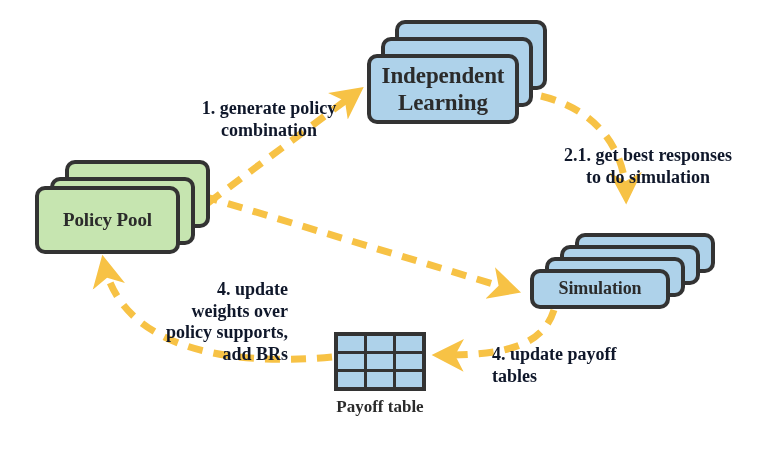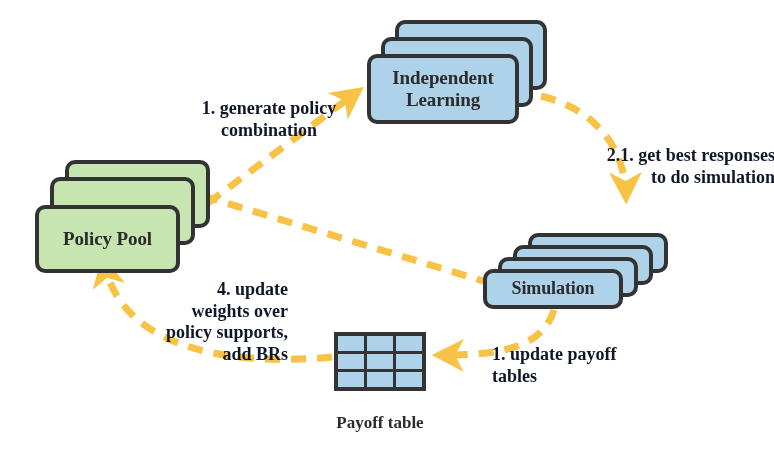--- a/index.html
+++ b/index.html
@@ -57,21 +57,21 @@
     height: 15px;
     background: #aed2ea;
     border: 3px solid #333333;
     padding: 0;
   }
   .table-caption {
     text-align: center;
     font-weight: bold;
     font-size: 17px;
     color: #2b2b2b;
-    margin-top: 22px;
+    margin-top: 6px;
     white-space: nowrap;
   }
   
   .edge-label {
     position: absolute;
     font-weight: bold;
     color: #0f172a;
     line-height: 1.2;
     white-space: pre-line;
   }
@@ -99,34 +99,34 @@
       <path d="M554,310 C544,341 515,356 440,355" marker-end="url(#ah)"></path>
 
       <path d="M332,357 C210,368 120,340 104,263" marker-end="url(#ah)"></path>
     </g>
   </svg>
 
   <div class="stack" style="left:367px; top:20px; width:180px; height:105px;">
     <div class="layer" style="left:28px; top:0px;  width:152px; height:70px; background:#aed2ea;"></div>
     <div class="layer" style="left:14px; top:17px; width:152px; height:70px; background:#aed2ea;"></div>
     <div class="layer front" style="left:0px;  top:34px; width:152px; height:70px; background:#aed2ea;">
-      <span class="node-label" style="font-size:19px; white-space:pre-line;">Independent
+      <span class="node-label" style="font-size:23px; white-space:pre-line;">Independent
 Learning</span>
     </div>
   </div>
 
   <div class="stack" style="left:35px; top:160px; width:175px; height:105px;">
     <div class="layer" style="left:30px; top:0px;  width:145px; height:68px; background:#c6e5b0;"></div>
     <div class="layer" style="left:15px; top:17px; width:145px; height:68px; background:#c6e5b0;"></div>
-    <div class="layer front" style="left:0px;  top:45px; width:145px; height:68px; background:#c6e5b0;">
+    <div class="layer front" style="left:0px;  top:26px; width:145px; height:68px; background:#c6e5b0;">
       <span class="node-label" style="font-size:19px;">Policy Pool</span>
     </div>
   </div>
 
-  <div class="stack" style="left:483px; top:233px; width:185px; height:85px;">
+  <div class="stack" style="left:530px; top:233px; width:185px; height:85px;">
     <div class="layer" style="left:45px; top:0px;  width:140px; height:40px; background:#aed2ea;"></div>
     <div class="layer" style="left:30px; top:12px; width:140px; height:40px; background:#aed2ea;"></div>
     <div class="layer" style="left:15px; top:24px; width:140px; height:40px; background:#aed2ea;"></div>
     <div class="layer front" style="left:0px;  top:36px; width:140px; height:40px; background:#aed2ea;">
       <span class="node-label" style="font-size:18px;">Simulation</span>
     </div>
   </div>
 
   <div id="payoff-table-group" style="left:334px; top:332px;">
     <table class="payoff">
@@ -147,25 +147,25 @@
         <td></td>
       </tr>
     </tbody>
       </table>
     <div class="table-caption">Payoff table</div>
   </div>
 
   <div class="edge-label" style="left:176px; top:98px; width:186px; font-size:18px; text-align:center;">1. generate policy
 combination</div>
 
-  <div class="edge-label" style="left:521px; top:145px; width:254px; font-size:18px; text-align:right;">2.1. get best responses
+  <div class="edge-label" style="left:521px; top:145px; width:254px; font-size:18px; text-align:center;">2.1. get best responses
 to do simulation</div>
 
 
-  <div class="edge-label" style="left:492px; top:344px; width:190px; font-size:18px; text-align:left;">1. update payoff
+  <div class="edge-label" style="left:492px; top:344px; width:190px; font-size:18px; text-align:left;">4. update payoff
 tables</div>
 
   <div class="edge-label" style="left:128px; top:279px; width:160px; font-size:18px; text-align:right;">4. update
 weights over
 policy supports,
 add BRs</div>
 
 </div>
 
 </body></html>

